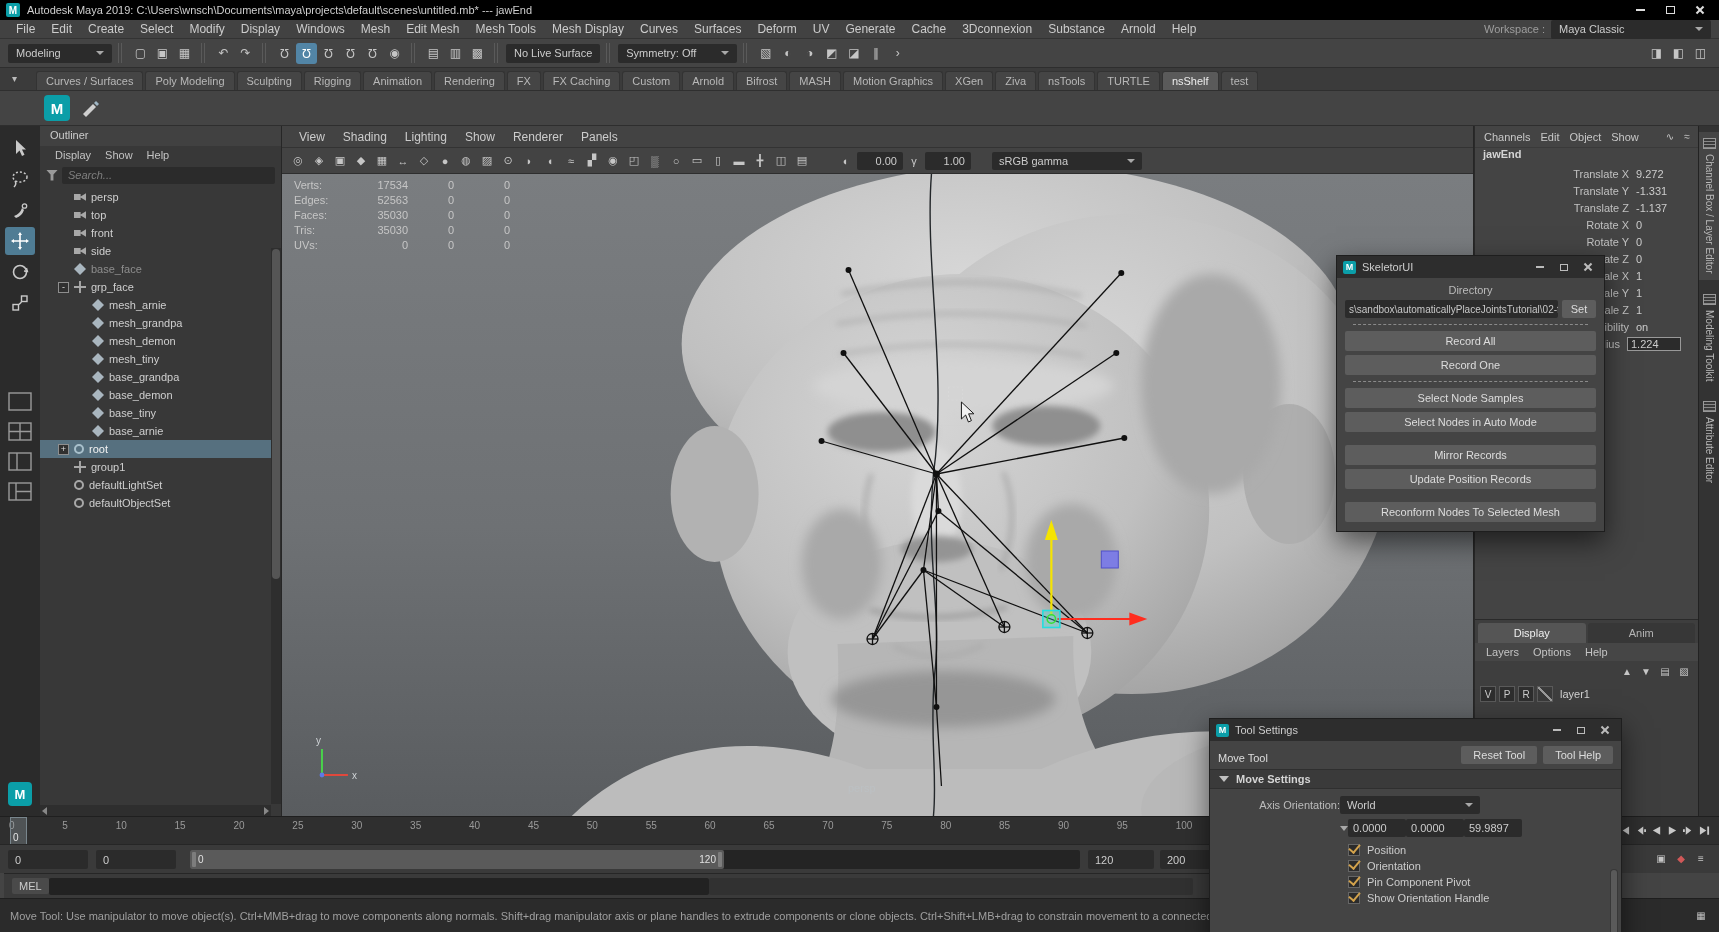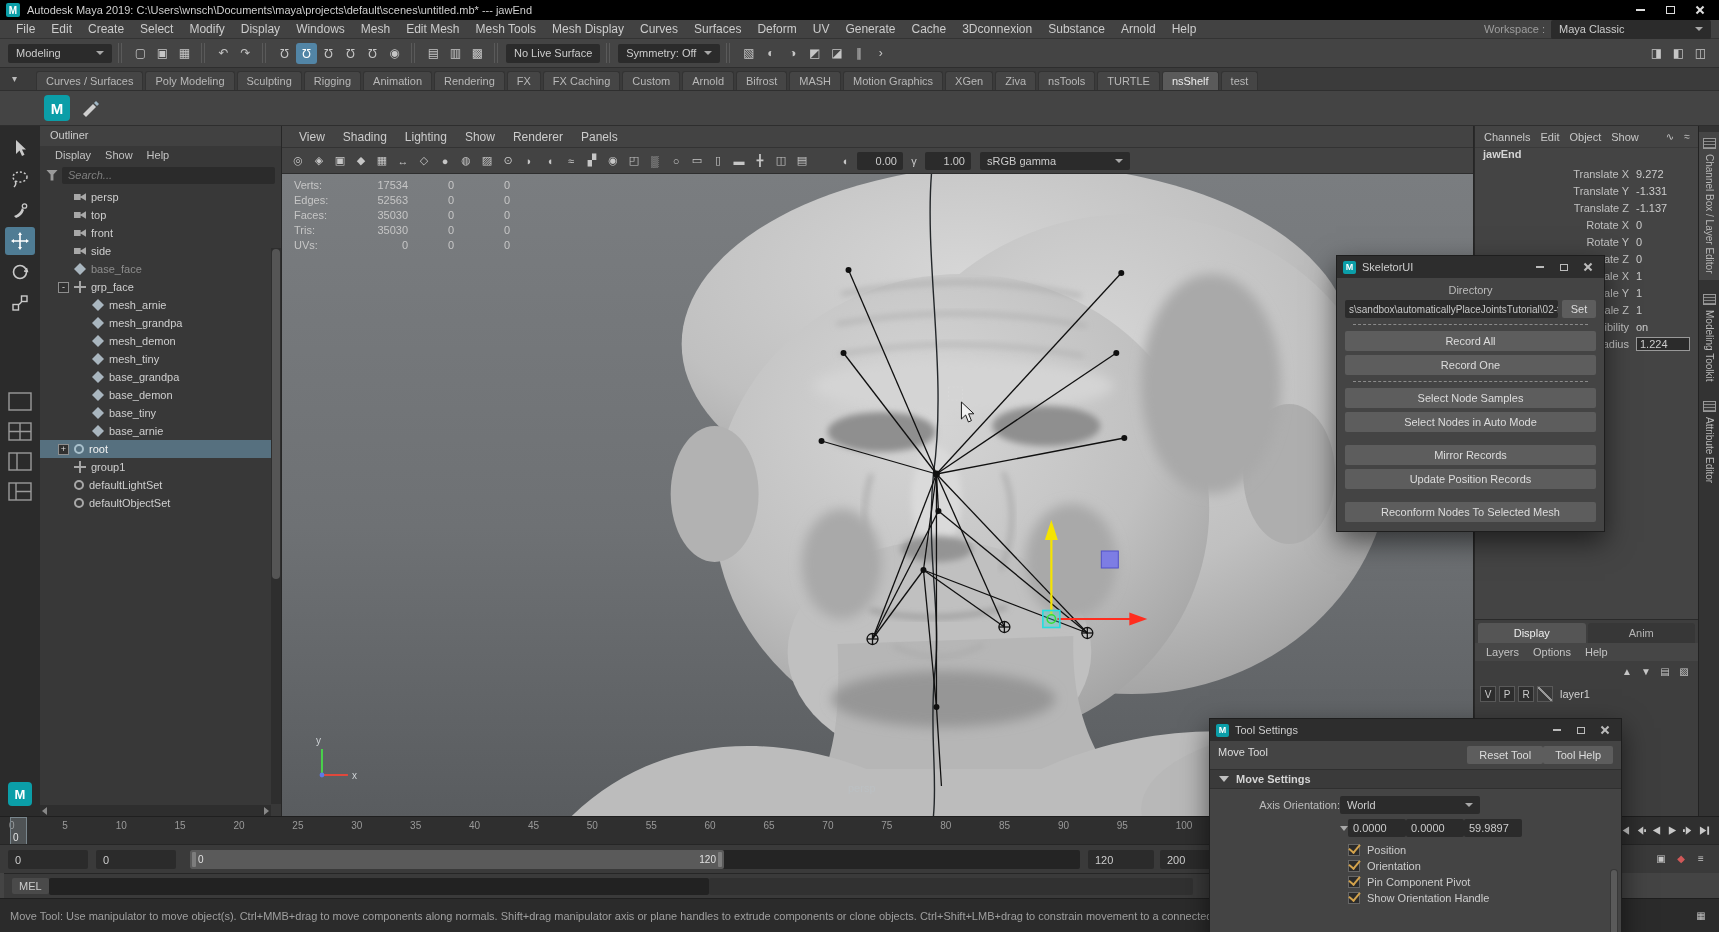--- a/index.html
+++ b/index.html
@@ -19,21 +19,21 @@
   .glyph-x{width:10px;height:10px;position:relative}
   .glyph-x::before,.glyph-x::after{content:"";position:absolute;left:4px;top:0;width:2px;height:10px;background:#ddd}
   .glyph-x::before{transform:rotate(45deg)}.glyph-x::after{transform:rotate(-45deg)}
   
   #menubar{position:absolute;left:0;top:20px;width:1719px;height:19px;background:#424242;
            display:flex;align-items:center;padding:0 8px;border-bottom:1px solid #333}
   .menu-items{display:flex}
   .menu-item{padding:0 8px;font-size:12px;line-height:19px;color:#ccc;white-space:nowrap}
   .ws-label{color:#9d9d9d;font-size:11px;margin-right:6px}
   .dd-field{height:19px;background:#2b2b2b;border-radius:2px;display:flex;align-items:center;
-            gap:8px;padding:0 8px;font-size:11px;color:#ccc;white-space:nowrap}
+            gap:25px;padding:0 8px;font-size:11px;color:#ccc;white-space:nowrap}
   .caret{width:0;height:0;border-left:4px solid transparent;border-right:4px solid transparent;
          border-top:4px solid #a8a8a8;margin-left:auto}
   .ws-dd{width:160px}
   
   #statusline{position:absolute;left:0;top:39px;width:1719px;height:29px;background:#444;
               border-bottom:1px solid #2e2e2e;display:flex;align-items:center;padding:0 8px;gap:3px}
   .grip{width:6px;height:20px;margin:0 3px;background:repeating-linear-gradient(90deg,#5a5a5a 0 1px,transparent 1px 3px);flex:none}
   .icon-group{display:flex;align-items:center;gap:1px}
   .tbicon{width:21px;height:21px;display:flex;align-items:center;justify-content:center;
           font-size:12px;color:#c6c6c6;border-radius:3px;flex:none;cursor:default}
@@ -95,38 +95,38 @@
   .h-arrow.left{border-right:5px solid #888}.h-arrow.right{border-left:5px solid #888}
   
   #vp{position:absolute;left:282px;top:126px;width:1192px;height:690px;display:flex;
       flex-direction:column;border-right:1px solid #262626;background:#434343}
   .vp-menus{height:22px;display:flex;align-items:center;padding-left:8px;border-bottom:1px solid #333}
   .vp-menu-item{padding:0 9px;font-size:12px;color:#ccc}
   .vp-toolbar{height:26px;display:flex;align-items:center;gap:1px;padding:0 6px;border-bottom:1px solid #2e2e2e}
   .vp-num{width:46px;height:18px;background:#2b2b2b;border-radius:2px;font-size:11px;color:#ccc;
           display:flex;align-items:center;justify-content:flex-end;padding:0 6px;flex:none}
   .vp-dd{min-width:150px;height:18px;background:#2b2b2b;border-radius:2px;display:flex;align-items:center;
-         gap:8px;padding:0 7px;font-size:11px;color:#ccc;margin-left:8px}
+         gap:8px;padding:0 7px;font-size:11px;color:#ccc;margin-left:20px}
   .vp-canvas{flex:1;position:relative;overflow:hidden;
              background:linear-gradient(#7a7d80 0%,#6e7174 55%,#595c5f 100%)}
   .vp-canvas svg.scene{position:absolute;left:0;top:0;width:100%;height:100%}
   .hud{position:absolute;left:12px;top:5px;font-size:11px;color:#c6c6c6;
        display:grid;grid-template-columns:48px 66px 46px 56px;row-gap:3px}
   .hud span.num{text-align:right}
   .persp-label{position:absolute;left:566px;top:608px;font-size:11px;color:#bcc0c3}
   
   #cb{position:absolute;left:1474px;top:126px;width:224px;height:690px;background:#444;
       border-left:1px solid #2a2a2a;display:flex;flex-direction:column}
   .cb-menus{height:22px;display:flex;align-items:center;padding-left:4px;border-bottom:1px solid #3a3a3a}
   .cb-menu-item{padding:0 5px;font-size:11px;color:#c8c8c8}
   .cb-node{height:17px;font-weight:bold;padding-left:8px;font-size:11px;color:#d5d5d5}
   .cb-row{height:17px;display:flex;align-items:center;font-size:11px}
   .cb-name{flex:1;text-align:right;padding-right:7px;color:#c0c0c0;white-space:nowrap}
   .cb-val{width:62px;color:#ccc;flex:none}
-  .cb-val.boxed{width:54px;border:1px solid #999;background:#2b2b2b;height:14px;line-height:12px;padding:0 3px;margin-right:8px}
+  .cb-val.boxed{width:54px;border:1px solid #999;background:#2b2b2b;height:14px;line-height:12px;padding:0 3px;margin-right:17px}
   
   .layer-editor{margin-top:auto;height:197px;border-top:1px solid #2a2a2a;display:flex;flex-direction:column;background:#3e3e3e}
   .le-tabs{display:flex;gap:2px;padding:3px 3px 0}
   .le-tab{flex:1;text-align:center;background:#373737;color:#b5b5b5;font-size:11px;padding:4px 0;border-radius:3px 3px 0 0}
   .le-tab.active{background:#555;color:#eee}
   .le-menus{height:18px;display:flex;padding-left:4px;background:#464646}
   .le-menu-item{padding:0 7px;font-size:11px;line-height:18px;color:#c4c4c4}
   .le-icons{height:22px;display:flex;justify-content:flex-end;gap:3px;padding:2px 6px}
   .le-row{height:22px;display:flex;align-items:center;gap:3px;padding:2px 5px}
   .le-toggle{width:16px;height:16px;background:#2e2e2e;border:1px solid #5a5a5a;font-size:10px;color:#ccc;
@@ -183,21 +183,21 @@
   .sk-dir{text-align:center;color:#bbb}
   .sk-pathrow{display:flex;gap:4px}
   .sk-path{flex:1;height:18px;background:#2b2b2b;border-radius:2px;font-size:10px;color:#c8c8c8;
            display:flex;align-items:center;padding:0 4px;overflow:hidden;white-space:nowrap}
   .sk-set{width:34px;height:18px;background:#5d5d5d;border-radius:2px;text-align:center;line-height:18px;color:#ddd}
   .sk-sep{border-top:1px dashed #8a8a8a;margin:2px 8px}
   .sk-btn{height:20px;background:#5d5d5d;border-radius:2px;color:#ddd;display:flex;align-items:center;
           justify-content:center;font-size:11px}
   .sk-gap{height:5px}
   #toolsettings{left:1209px;top:718px;width:413px;height:228px;z-index:21}
-  .ts-row1{display:flex;align-items:flex-start;padding:5px 8px;}
+  .ts-row1{display:flex;align-items:flex-end;padding:5px 8px;gap:6px}
   .ts-tool{font-size:11px;color:#ddd}
   .ts-btn{padding:3px 12px;background:#5d5d5d;border-radius:2px;font-size:11px;color:#ddd}
   .ts-section{height:20px;background:#3a3a3a;display:flex;align-items:center;gap:7px;padding:0 9px;
               font-weight:bold;font-size:11px;color:#d5d5d5;border-top:1px solid #2f2f2f;border-bottom:1px solid #2f2f2f}
   .tri-down{width:0;height:0;border-left:5px solid transparent;border-right:5px solid transparent;border-top:6px solid #c0c0c0}
   .ts-body{padding:7px 10px;display:flex;flex-direction:column;gap:5px;font-size:11px;position:relative}
   .ts-line{display:flex;align-items:center;gap:0}
   .ts-lab{width:120px;text-align:right;color:#bbb;flex:none}
   .ts-dd{width:140px;height:18px;background:#2b2b2b;border-radius:2px;display:flex;align-items:center;
          padding:0 7px;gap:8px;color:#ccc}

